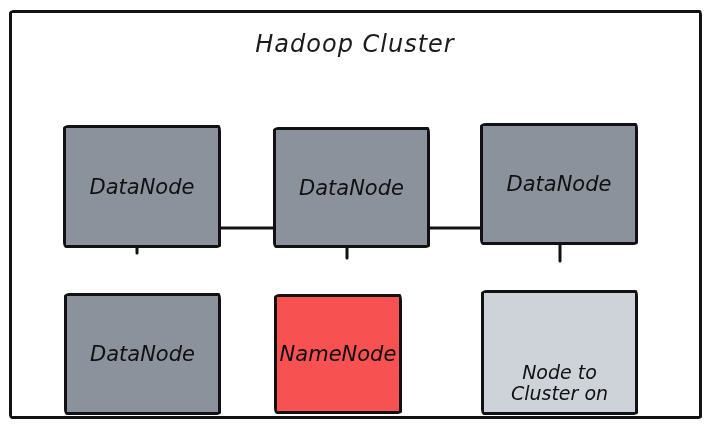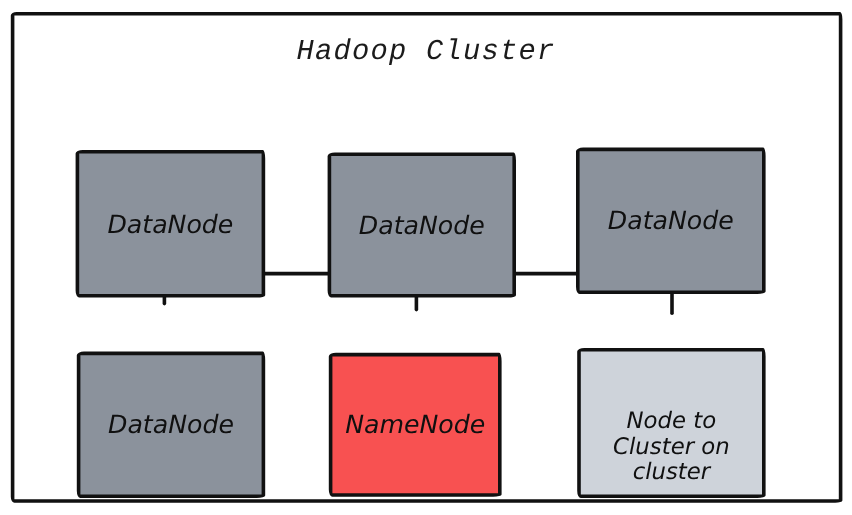--- a/index.html
+++ b/index.html
@@ -28,21 +28,20 @@
   .title {
     position: absolute;
     left: 0;
     right: 0;
     top: 30px;
     text-align: center;
     font-style: italic;
     font-size: 24px;
     letter-spacing: 1px;
     color: #1b1b1b;
-    font-family: Liberation Mono, monospace;
   }
   .node {
     position: absolute;
     box-sizing: border-box;
     border: 3px solid var(--stroke, #111111);
     border-radius: 6px 2px 7px 3px / 3px 7px 2px 6px;
     display: flex;
     align-items: center;
     justify-content: center;
     text-align: center;
@@ -101,23 +100,22 @@
   </div>
 
   <div class="node datanode" style="left:480px; top:80px; width:158px; height:122px;">
     <span>DataNode</span>
   </div>
 
   <div class="node datanode" style="left:64px; top:250px; width:157px; height:122px;">
     <span>DataNode</span>
   </div>
 
-  <div class="node namenode" style="left:274px; top:251px; width:144px; height:120px;">
+  <div class="node namenode" style="left:274px; top:251px; width:128px; height:120px;">
     <span>NameNode</span>
   </div>
 
   <div class="node operator" style="left:481px; top:247px; width:157px; height:125px;">
     <span>Node to</span>
     <span>Cluster on</span>
-    <span>cluster</span>
   </div>
 
 </div>
 
 </body></html>

